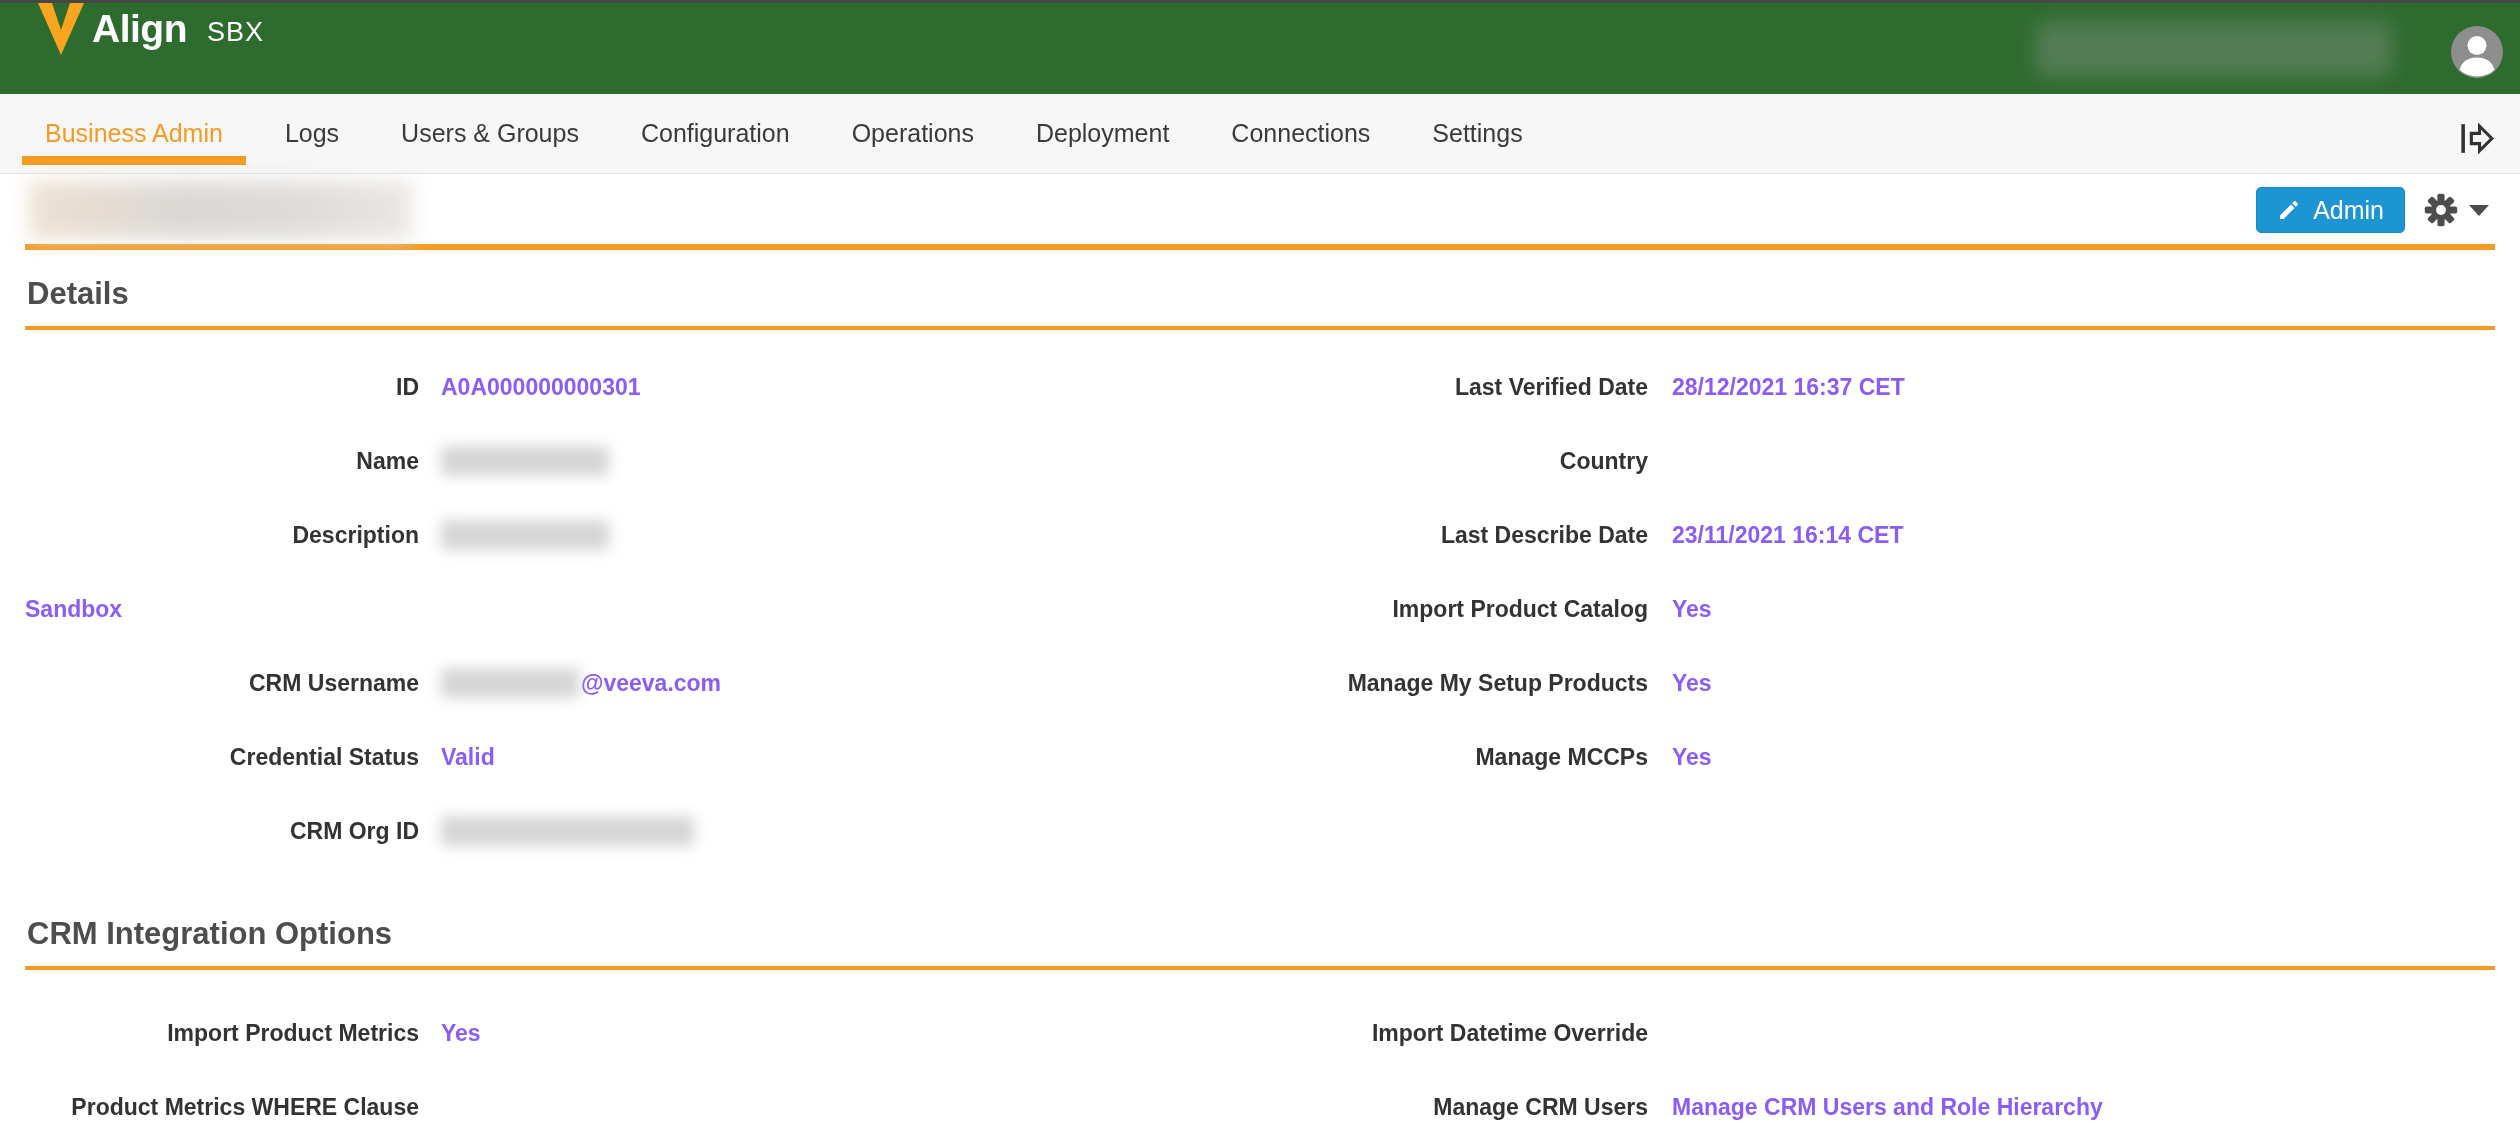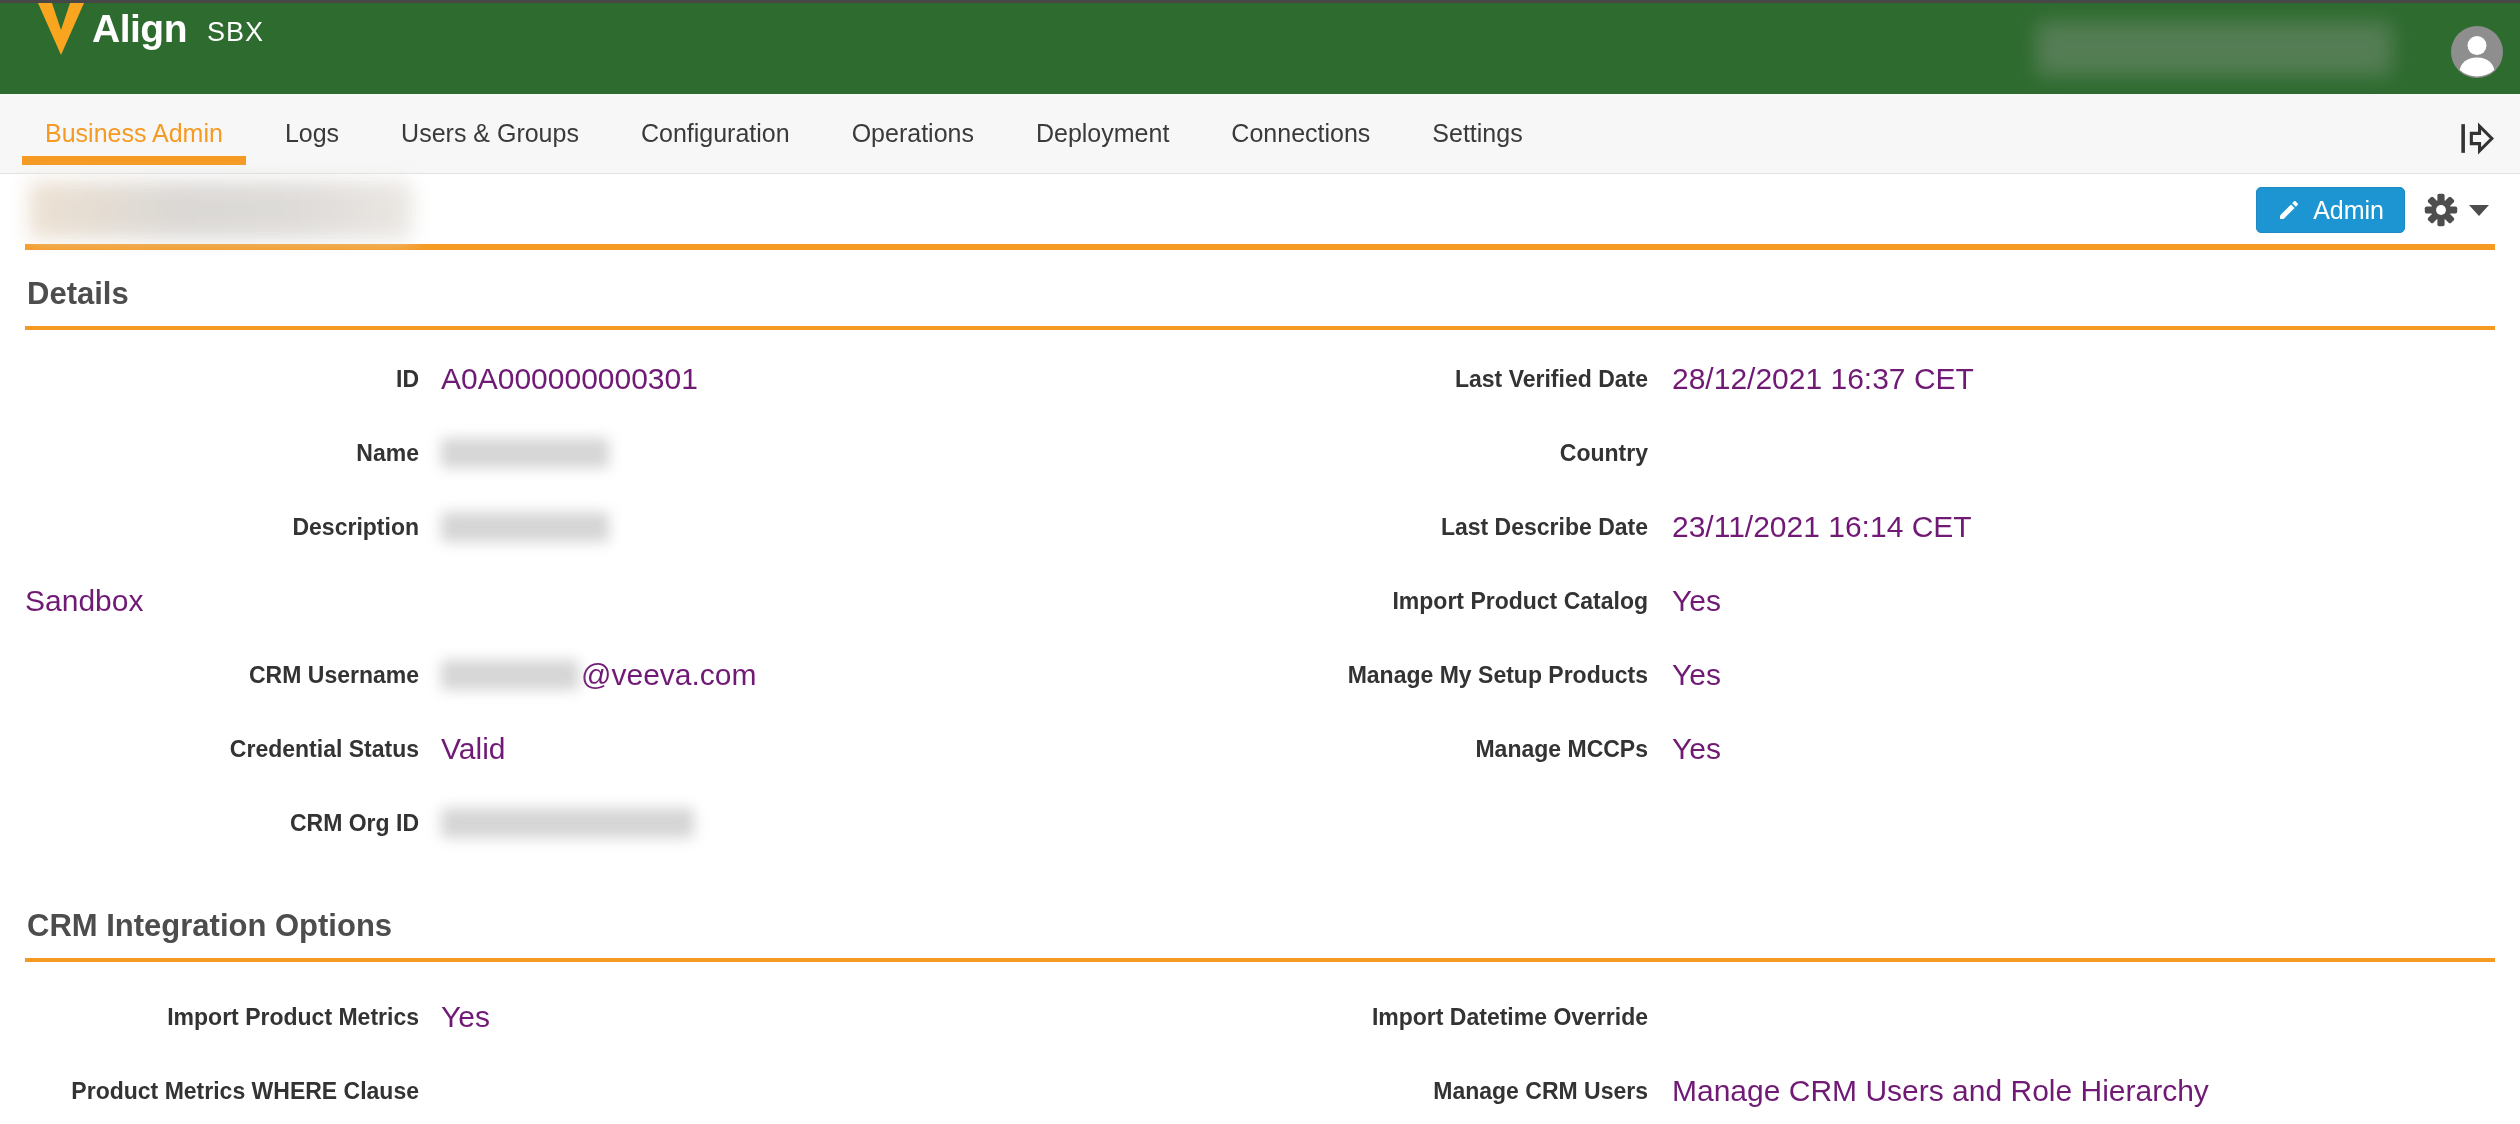--- a/index.html
+++ b/index.html
@@ -57,26 +57,26 @@
   .gear-wrap{display:flex;align-items:center;margin-left:18px;cursor:pointer;}
   .gear-svg{width:36px;height:36px;}
   .caret-down{
     width:0;height:0;border-left:10px solid transparent;border-right:10px solid transparent;
     border-top:11px solid #4d4d4d;margin-left:10px;
   }
   
   .section-title{font-size:31px;font-weight:bold;color:#4d4d4d;margin:26px 0 0 2px;}
   .section-rule{height:4px;background:#F59A23;margin-top:14px;}
   .fields{display:flex;margin-top:34px;}
-  .fields-col{flex:1;display:grid;grid-auto-rows:74px;align-content:start;}
+  .fields-col{flex:1;display:grid;grid-auto-rows:74px;align-content:start;margin-top:8px;}
   .frow{display:grid;align-items:start;}
   .col-left .frow{grid-template-columns:394px 1fr;column-gap:22px;}
   .col-right .frow{grid-template-columns:388px 1fr;column-gap:24px;}
   .flabel{font-size:23px;font-weight:bold;color:#333;text-align:right;line-height:30px;}
-  .fvalue{font-size:30px;color:#701a75;line-height:30px;display:flex;align-items:center;gap:2px;}
+  .fvalue{font-size:23px;color:#8b5cf6;line-height:30px;display:flex;align-items:center;gap:2px;font-weight:bold;}
   .blur-chip{
     display:inline-block;height:30px;border-radius:3px;background:#b9b9b9;
     filter:blur(7px);opacity:.6;
   }
   .fields.tight{margin-top:40px;}
 </style>
 </head>
 <body>
 
 <div class="top-strip"></div>

